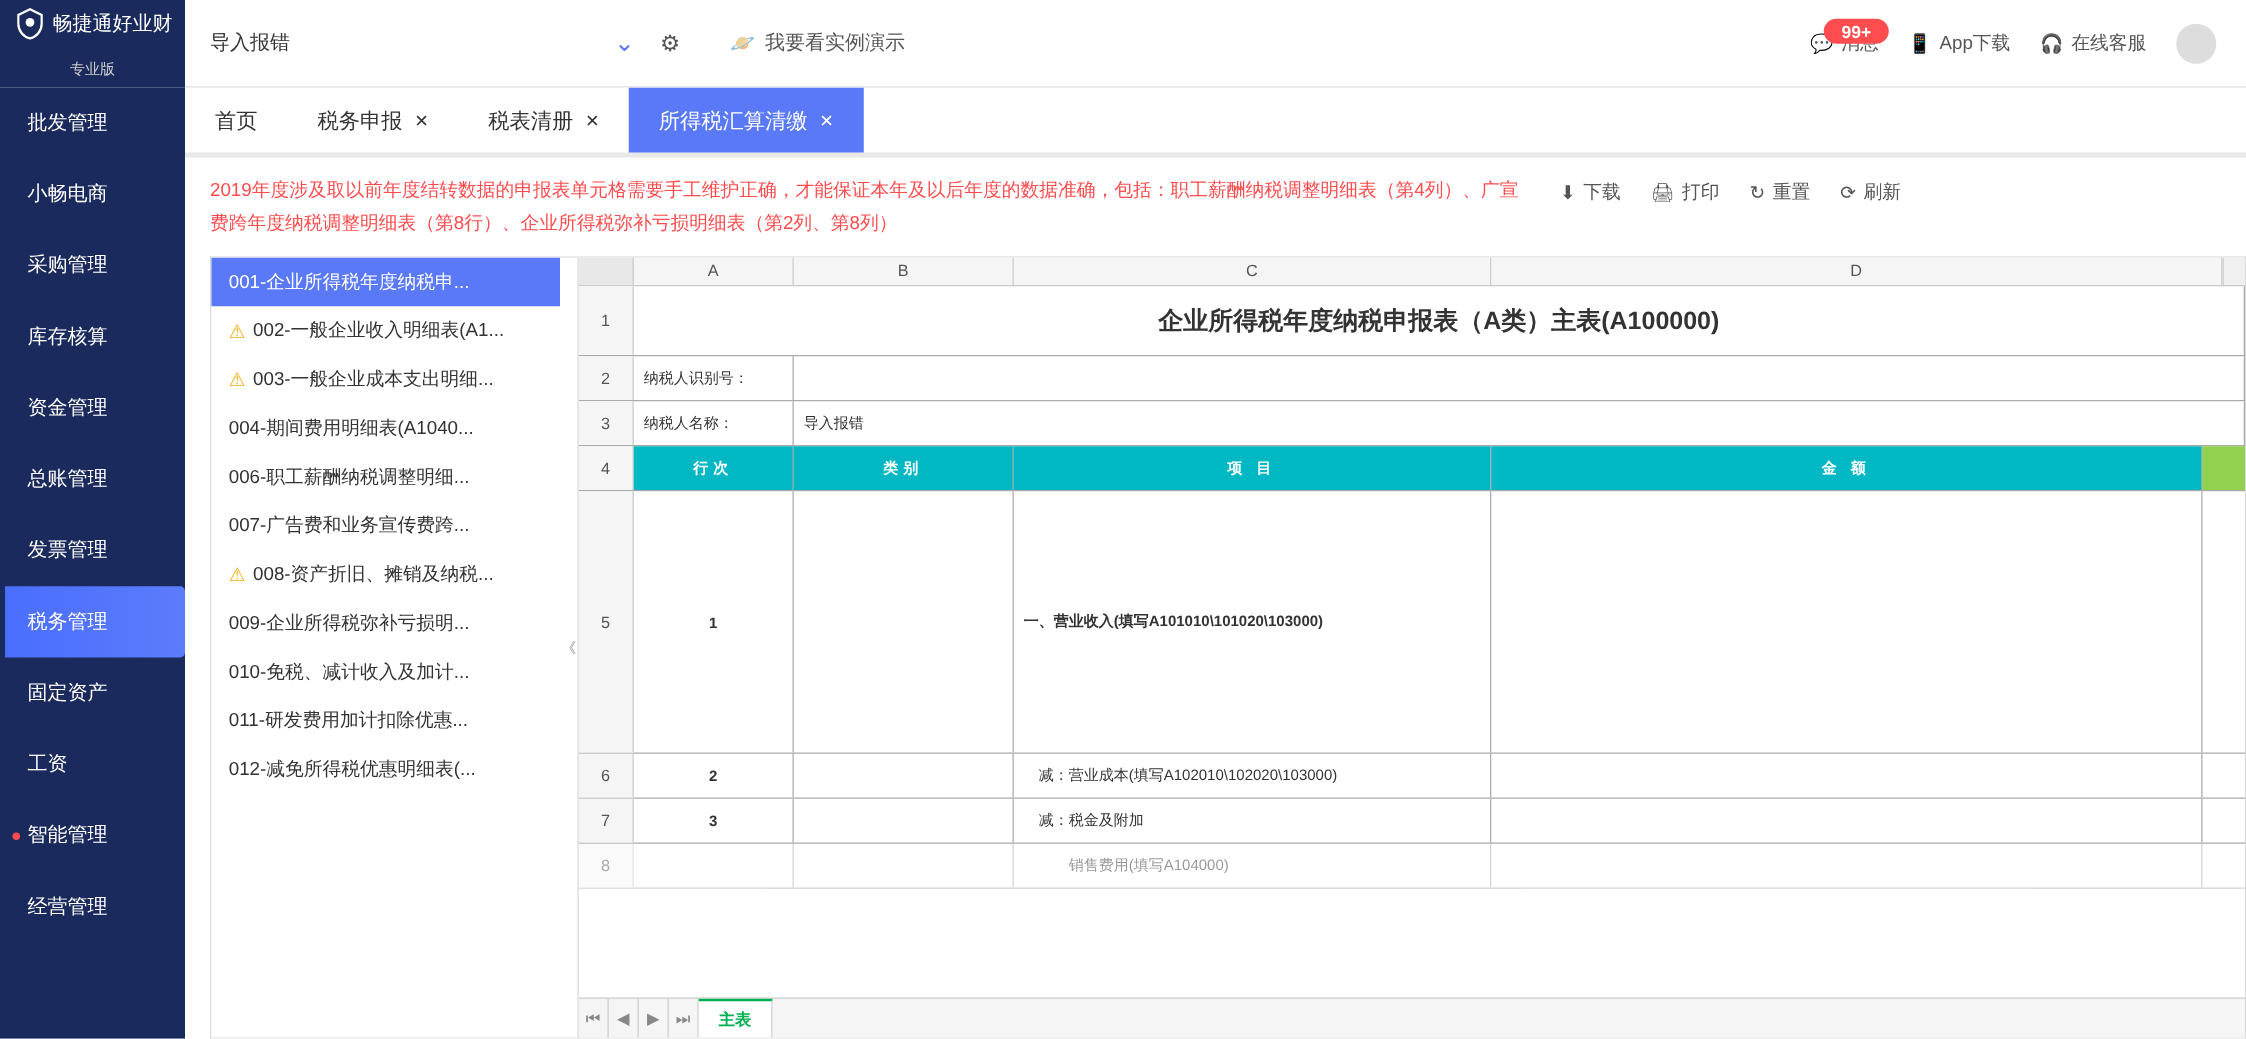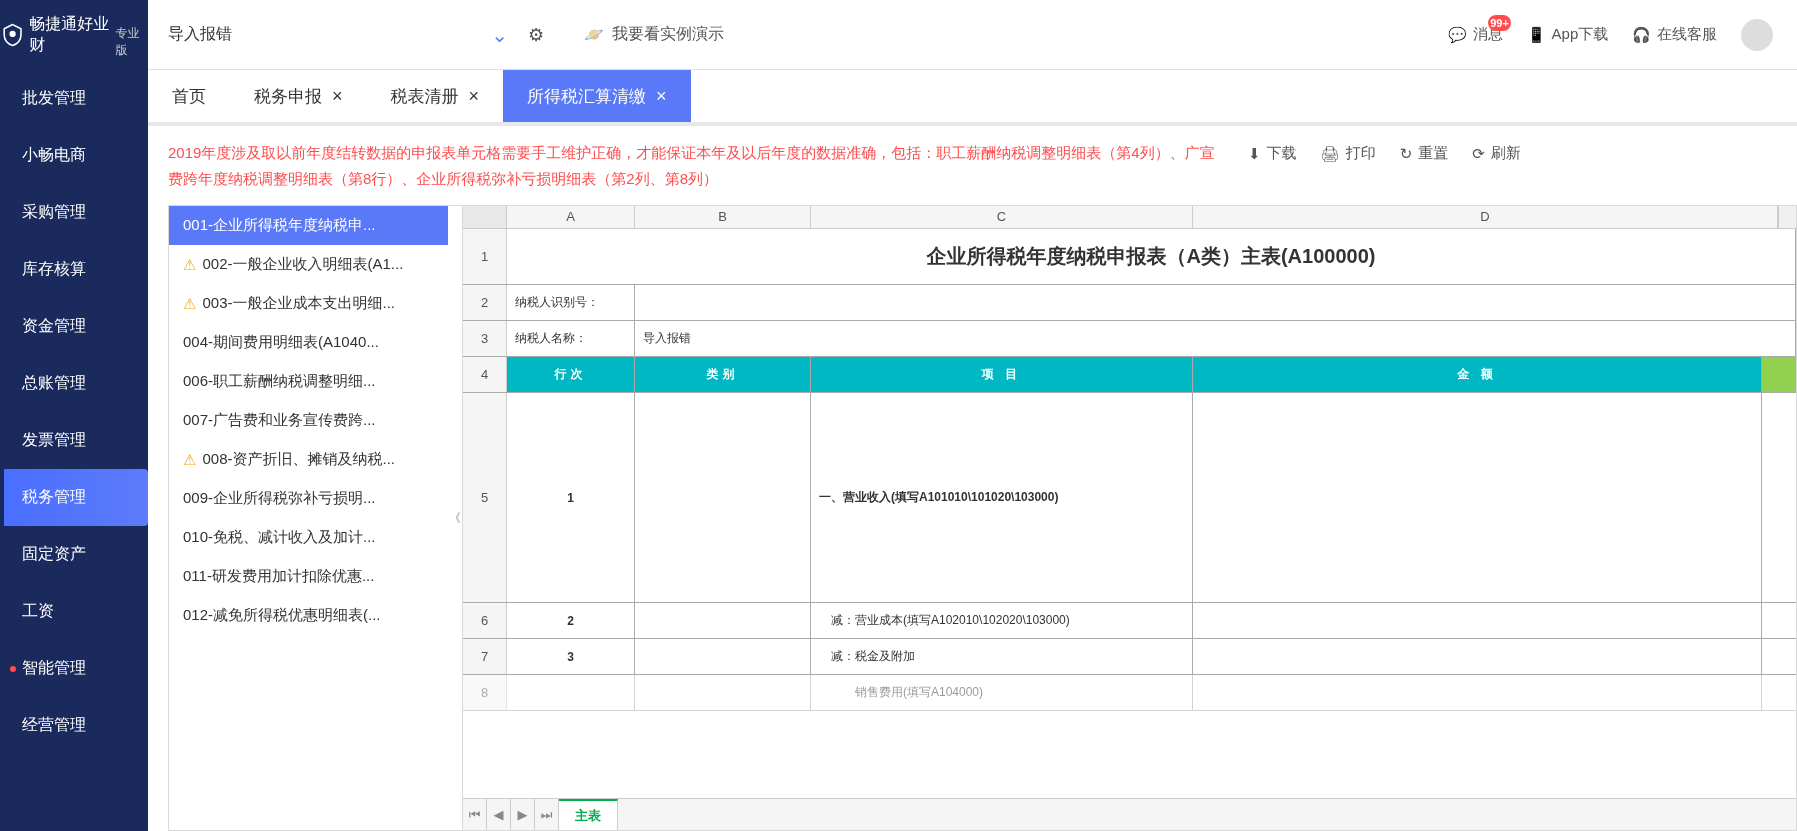--- a/index.html
+++ b/index.html
@@ -1,35 +1,35 @@
 <!DOCTYPE html>
 <html><head>
   <meta charset="utf-8">
   <style>
     * { box-sizing: border-box; margin: 0; padding: 0; }
     body { font-family: -apple-system, BlinkMacSystemFont, "Segoe UI", "PingFang SC", "Hiragino Sans GB", "Microsoft YaHei", sans-serif; font-size: 14px; color: #333; background: #fff; overflow: hidden; }
     
     
     .top-header { height: 70px; display: flex; align-items: center; border-bottom: 1px solid #e0e0e0; }
-    .logo-section { width: 148px; height: 70px; background: #1b2a5c; color: #fff; display: flex; flex-direction: row; align-items: center; justify-content: center; }
+    .logo-section { width: 148px; height: 70px; background: #1b2a5c; color: #fff; display: flex; flex-direction: column; align-items: center; justify-content: center; }
     .logo-row { display: flex; align-items: center; gap: 4px; }
     .logo-icon { width: 28px; height: 28px; }
     .logo-text { font-size: 16px; font-weight: 500; }
     .logo-sub { font-size: 12px; color: #ccc; margin-top: 14px; }
     
     .top-search { display: flex; align-items: center; margin-left: 20px; width: 340px; height: 36px; position: relative; }
     .top-search-text { font-size: 16px; color: #333; flex: 1; }
     .top-search-chevron { color: #5c7cfa; font-size: 20px; cursor: pointer; }
     .top-gear { margin-left: 20px; font-size: 18px; color: #555; cursor: pointer; }
     
     .top-demo { display: flex; align-items: center; margin-left: 40px; gap: 8px; color: #555; font-size: 16px; cursor: pointer; }
     
     .top-right { margin-left: auto; display: flex; align-items: center; gap: 24px; margin-right: 24px; }
     .top-right-item { display: flex; align-items: center; gap: 6px; color: #555; font-size: 15px; cursor: pointer; position: relative; }
-    .badge { position: absolute; top: -10px; right: -8px; background: #ff4d4f; color: #fff; font-size: 11px; font-weight: bold; padding: 2px 2px; border-radius: 10px; }
+    .badge { position: absolute; top: -10px; right: -8px; background: #ff4d4f; color: #fff; font-size: 14px; font-weight: bold; padding: 2px 14px; border-radius: 10px; }
     .avatar { width: 32px; height: 32px; border-radius: 50%; background: #ddd; }
     
     
     .main-layout { display: flex; height: calc(100vh - 70px); }
     .left-nav { width: 148px; background: #1b2a5c; color: #fff; overflow-y: auto; flex-shrink: 0; }
     .nav-item { padding: 18px 22px; font-size: 16px; cursor: pointer; position: relative; }
     .nav-item.active { background: linear-gradient(90deg, #4a6eff, #5c7cfa); border-radius: 0 4px 4px 0; margin-left: 4px; padding-left: 18px; }
     .nav-item.dotted::before { content: ""; position: absolute; left: 10px; top: 50%; width: 6px; height: 6px; background: #ff4d4f; border-radius: 50%; transform: translateY(-50%); }
     
     

